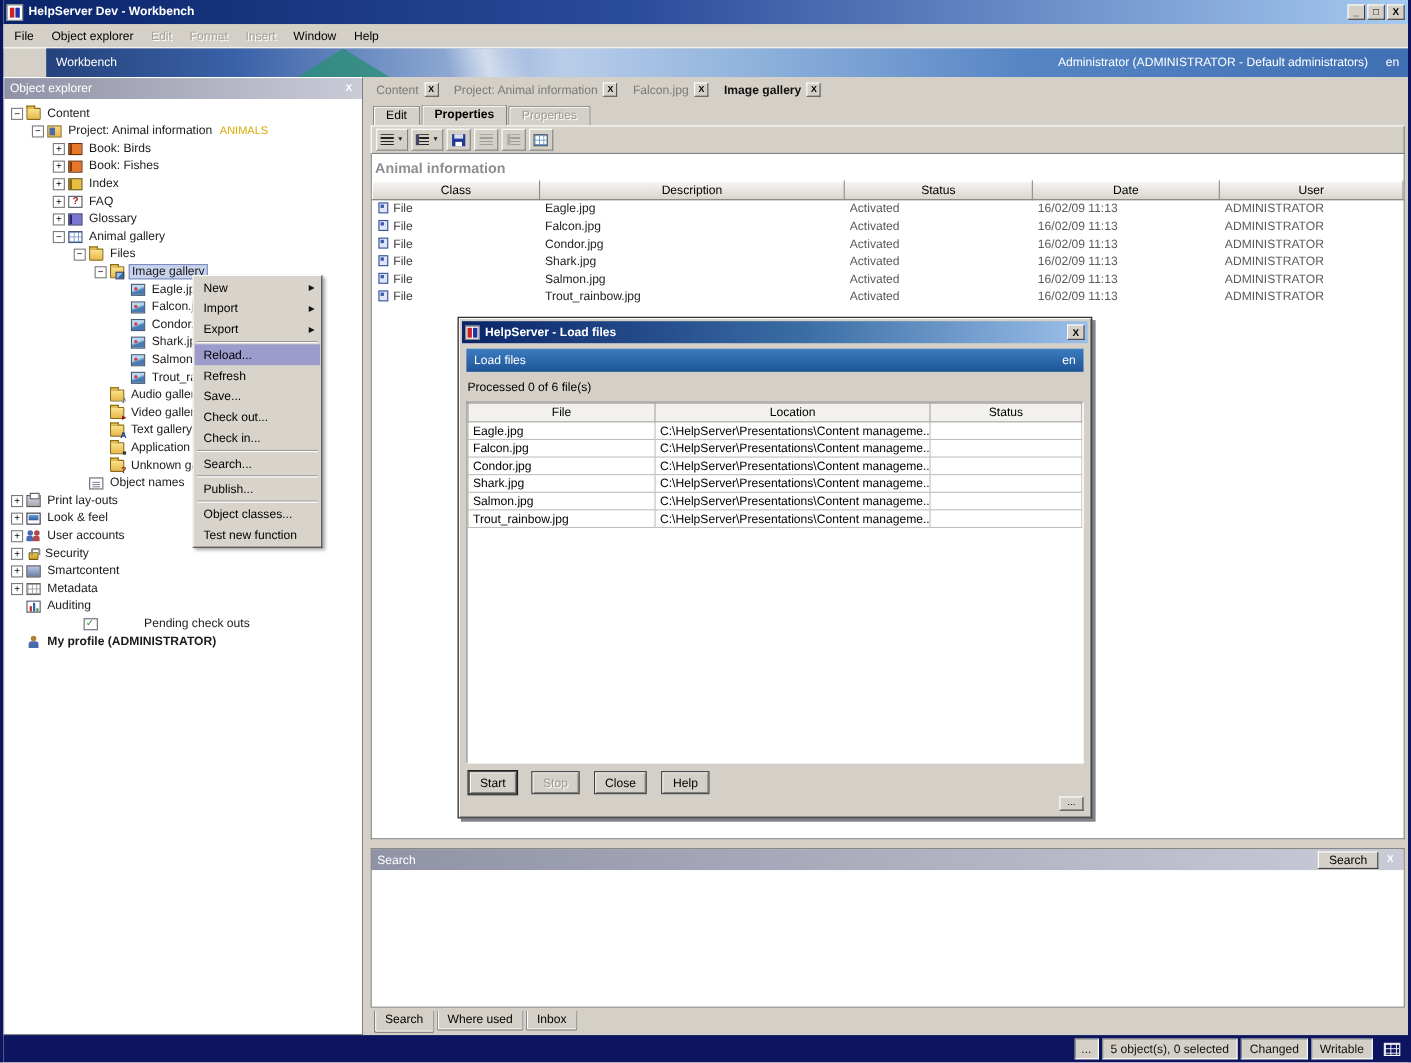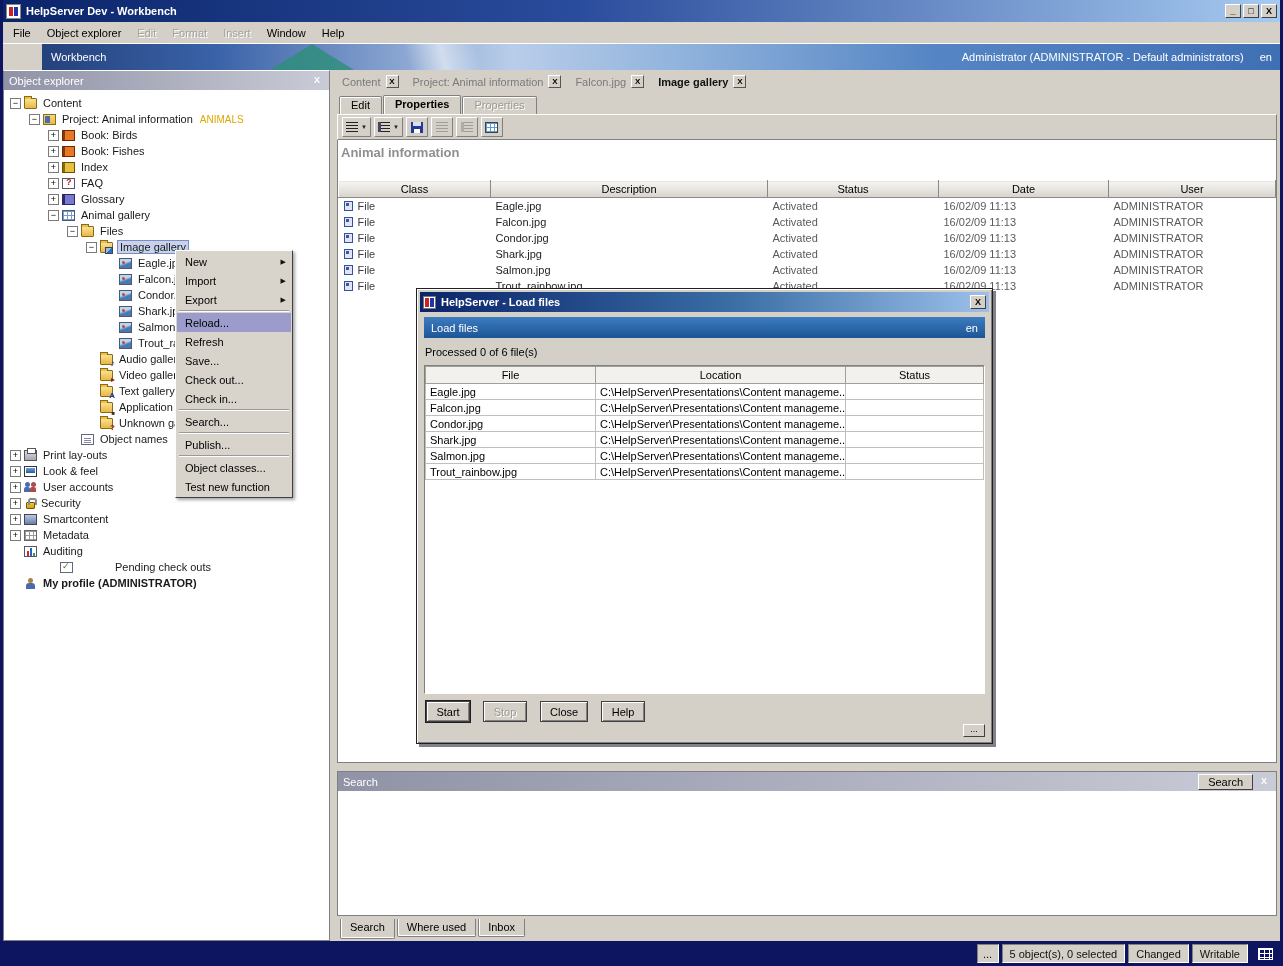--- a/index.html
+++ b/index.html
@@ -110,21 +110,21 @@
 .g-save{width:12px;height:11px;background:#20389a;}
 .g-save::before{content:"";position:absolute;left:2px;top:0;right:2px;height:4px;background:#d8e0f0;}
 .g-save::after{content:"";position:absolute;left:3px;bottom:0;right:3px;height:4px;background:#fff;}
 .g-list-style{width:12px;height:10px;background:repeating-linear-gradient(to bottom,#555 0 1px,transparent 1px 3px);}
 .g-list-numbered{width:12px;height:10px;background:repeating-linear-gradient(to bottom,#555 0 1px,transparent 1px 3px);border-left:3px solid #777;}
 .g-table{width:13px;height:11px;border:1px solid #345;background-color:#fff;background-image:linear-gradient(#69c 1px,transparent 1px),linear-gradient(90deg,#69c 1px,transparent 1px);background-size:4px 4px;}
 
 
 .content-area{flex:1;background:#fff;border:1px solid #808080;border-top:none;overflow:hidden;}
 .content-title{color:#8f8f8f;font-weight:bold;font-size:13px;padding:5px 3px 4px;}
-table.grid{border-collapse:collapse;width:100%;table-layout:fixed;margin-top:16px;}
+table.grid{border-collapse:collapse;width:100%;table-layout:fixed;}
 .grid th{height:17px;font-weight:normal;background:linear-gradient(#f6f5f2,#d8d4cc);border:1px solid;border-color:#fff #8a8a8a #8a8a8a #fff;font-size:11px;text-align:center;overflow:hidden;white-space:nowrap;}
 .grid td{height:16px;padding:0 5px;color:#3c3c3c;white-space:nowrap;overflow:hidden;}
 .grid td.desc{color:#222;}
 .grid td.muted{color:#5a5a5a;}
 
 
 .search-panel{flex:none;margin-top:8px;border:1px solid #808080;}
 .search-body{height:124px;background:#fff;}
 
 
@@ -352,21 +352,21 @@
           <div class="tree-row" style="padding-left: 6px;">
             <span class="expander">+</span>
             <span class="ico ico-metadata"></span>
             <span class="tree-label">Metadata</span>
           </div>
           <div class="tree-row" style="padding-left: 6px;">
             <span class="tree-spacer"></span>
             <span class="ico ico-chart"></span>
             <span class="tree-label">Auditing</span>
           </div>
-          <div class="tree-row" style="padding-left: 6px; gap: 36px;">
+          <div class="tree-row" style="padding-left: 22px; gap: 36px;">
             <span class="tree-spacer"></span>
             <span class="ico ico-checklist"></span>
             <span class="tree-label">Pending check outs</span>
           </div>
           <div class="tree-row" style="padding-left: 6px; font-weight: bold;">
             <span class="tree-spacer"></span>
             <span class="ico ico-person"></span>
             <span class="tree-label">My profile (ADMINISTRATOR)</span>
           </div>
         </div>

